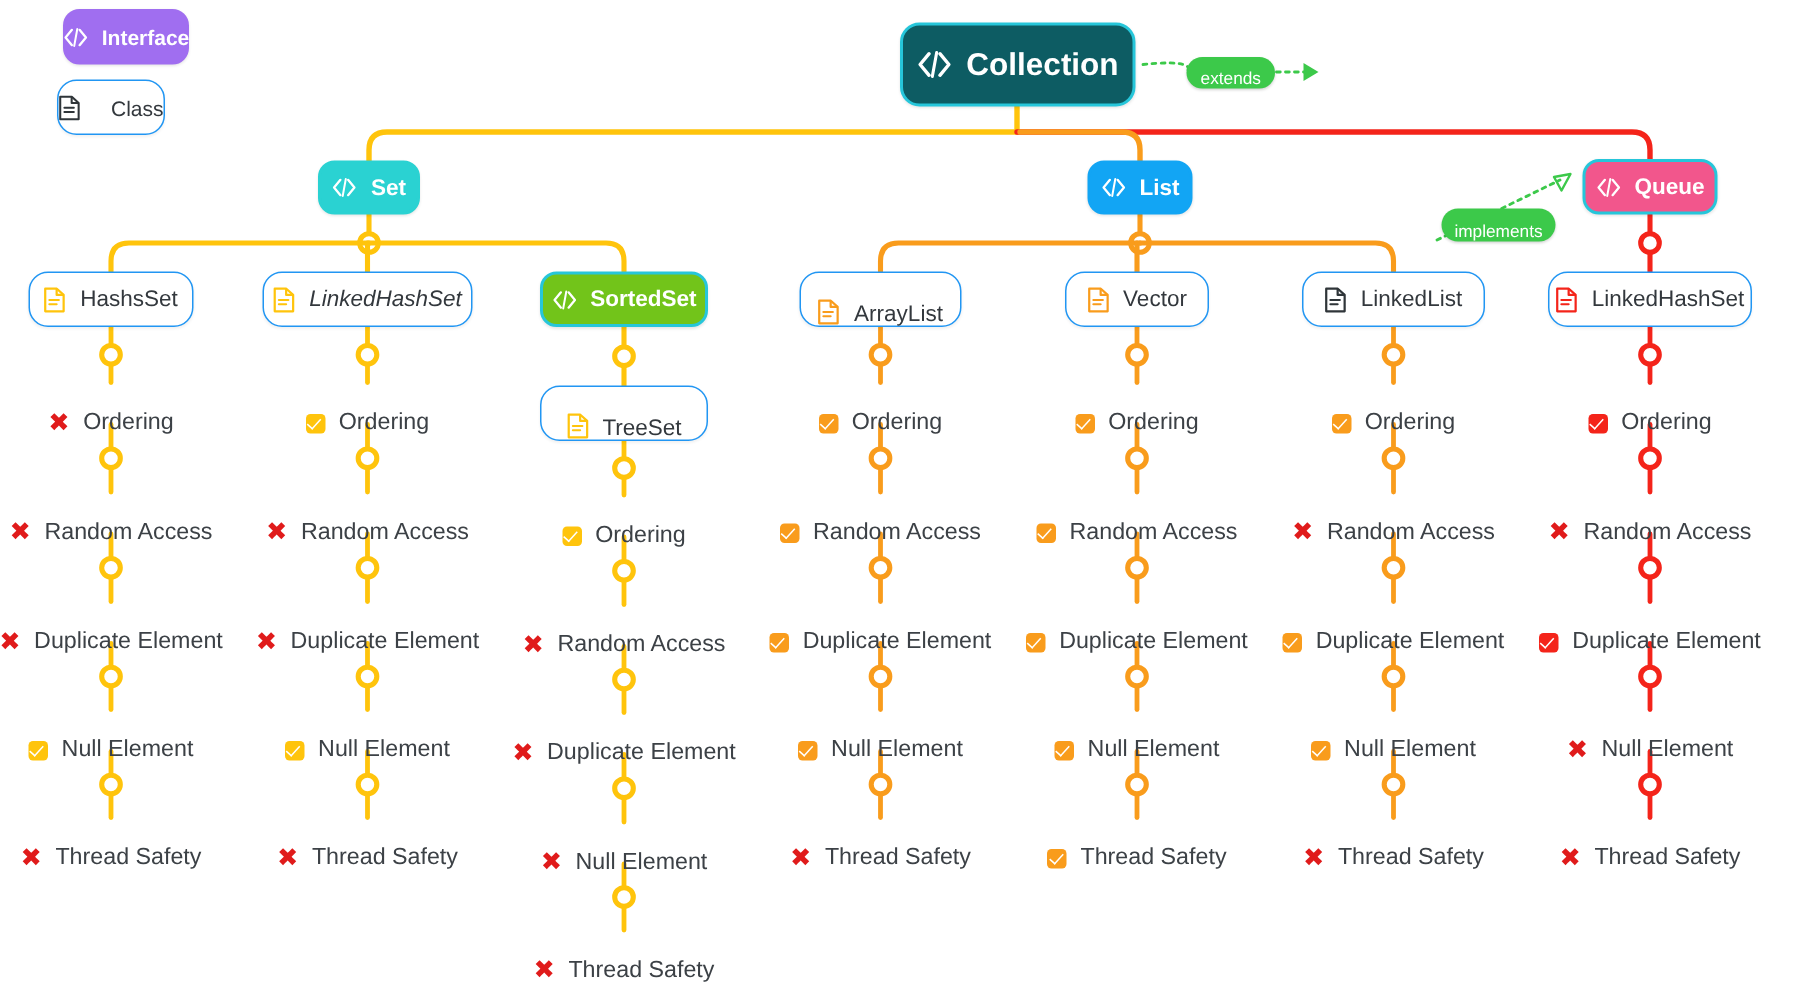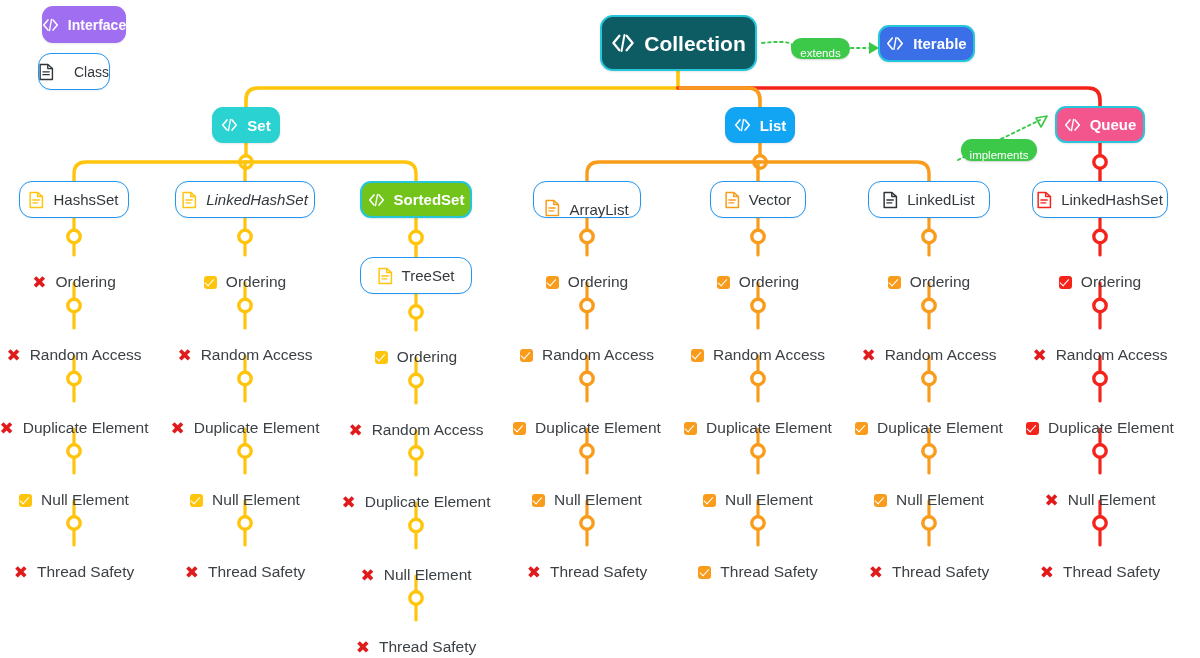--- a/index.html
+++ b/index.html
@@ -165,30 +165,20 @@
           <path d="M11.2 1.4 L8.8 14.6" stroke="#fff" stroke-width="1.7" stroke-linecap="round"></path>
         </svg>
     </span>
     <span class="lbl">Collection</span>
   </div>
 
   <div class="pill" id="pill-extends" style="left:791px;top:38px;width:59px;height:21px;">
     <span>extends</span>
   </div>
 
-  <div class="node iface" id="node-iterable" style="left:878px;top:25px;width:97px;height:37px;font-size:15px;background:#3b6fe8;border-color:#26c6da;">
-    <span class="ic">
-      <svg width="18" height="15" viewBox="0 0 20 16">
-          <path d="M7 2 L2 8 L7 14" stroke="#fff" stroke-width="1.8" fill="none" stroke-linecap="round" stroke-linejoin="round"></path>
-          <path d="M13 2 L18 8 L13 14" stroke="#fff" stroke-width="1.8" fill="none" stroke-linecap="round" stroke-linejoin="round"></path>
-          <path d="M11.2 1.4 L8.8 14.6" stroke="#fff" stroke-width="1.6" stroke-linecap="round"></path>
-        </svg>
-    </span>
-    <span class="lbl">Iterable</span>
-  </div>
 
   <div class="node iface" id="node-set" style="left:212px;top:107px;width:68px;height:36px;font-size:15px;background:#2ad2d2;border-color:#2ad2d2;">
     <span class="ic">
       <svg width="17" height="14" viewBox="0 0 20 16">
           <path d="M7 2 L2 8 L7 14" stroke="#fff" stroke-width="1.8" fill="none" stroke-linecap="round" stroke-linejoin="round"></path>
           <path d="M13 2 L18 8 L13 14" stroke="#fff" stroke-width="1.8" fill="none" stroke-linecap="round" stroke-linejoin="round"></path>
           <path d="M11.2 1.4 L8.8 14.6" stroke="#fff" stroke-width="1.6" stroke-linecap="round"></path>
         </svg>
     </span>
     <span class="lbl">Set</span>
@@ -290,21 +280,21 @@
       <div class="node iface" style="left: 360px; top: 181px; width: 112px; height: 37px; font-size: 15px; background: rgb(114, 196, 26); border-color: rgb(38, 198, 218);">
         <span class="ic">
           <svg width="17" height="14" viewBox="0 0 20 16">
             <path d="M7 2 L2 8 L7 14" stroke="#fff" stroke-width="1.8" fill="none" stroke-linecap="round" stroke-linejoin="round"></path>
             <path d="M13 2 L18 8 L13 14" stroke="#fff" stroke-width="1.8" fill="none" stroke-linecap="round" stroke-linejoin="round"></path>
             <path d="M11.2 1.4 L8.8 14.6" stroke="#fff" stroke-width="1.6" stroke-linecap="round"></path>
           </svg>
         </span>
         <span class="lbl">SortedSet</span>
       </div>
-      <div class="node klass" style="left: 360px; top: 257px; width: 112px; height: 37px; font-size: 15px;">
+      <div class="node klass" style="left: 360px; top: 257px; width: 112px; height: 37px; font-size: 15px; align-items: flex-end;">
         <span class="ic">
           <svg width="15" height="18" viewBox="0 0 14 17">
             <path d="M1 1.4 h7.3 L12.6 5.3 V15.6 H1 Z" fill="#fff" stroke="#ffc40c" stroke-width="1.4" stroke-linejoin="round"></path>
             <path d="M8.2 1.5 V5.3 H12.5" fill="none" stroke="#ffc40c" stroke-width="1.4" stroke-linejoin="round"></path>
             <path d="M3.6 8.5 h6 M3.6 11.2 h4.6" stroke="#ffc40c" stroke-width="1.3" stroke-linecap="round"></path>
           </svg>
         </span>
         <span class="lbl">TreeSet</span>
       </div>
       <div class="attr" style="left: 0px; top: 348px; width: 832px; justify-content: center;">

